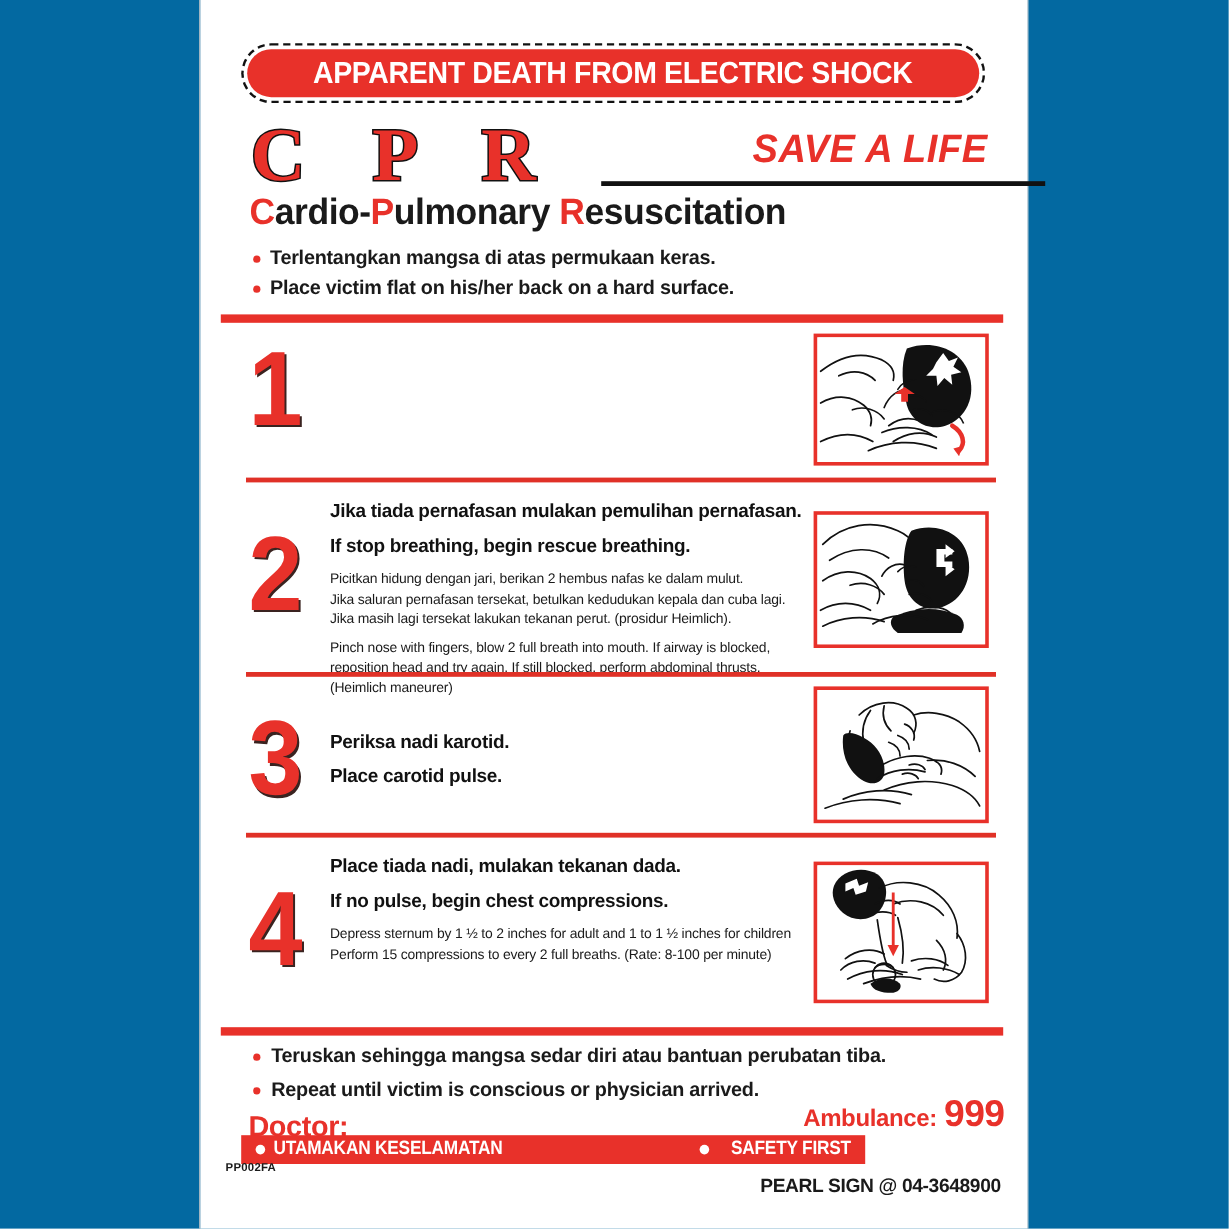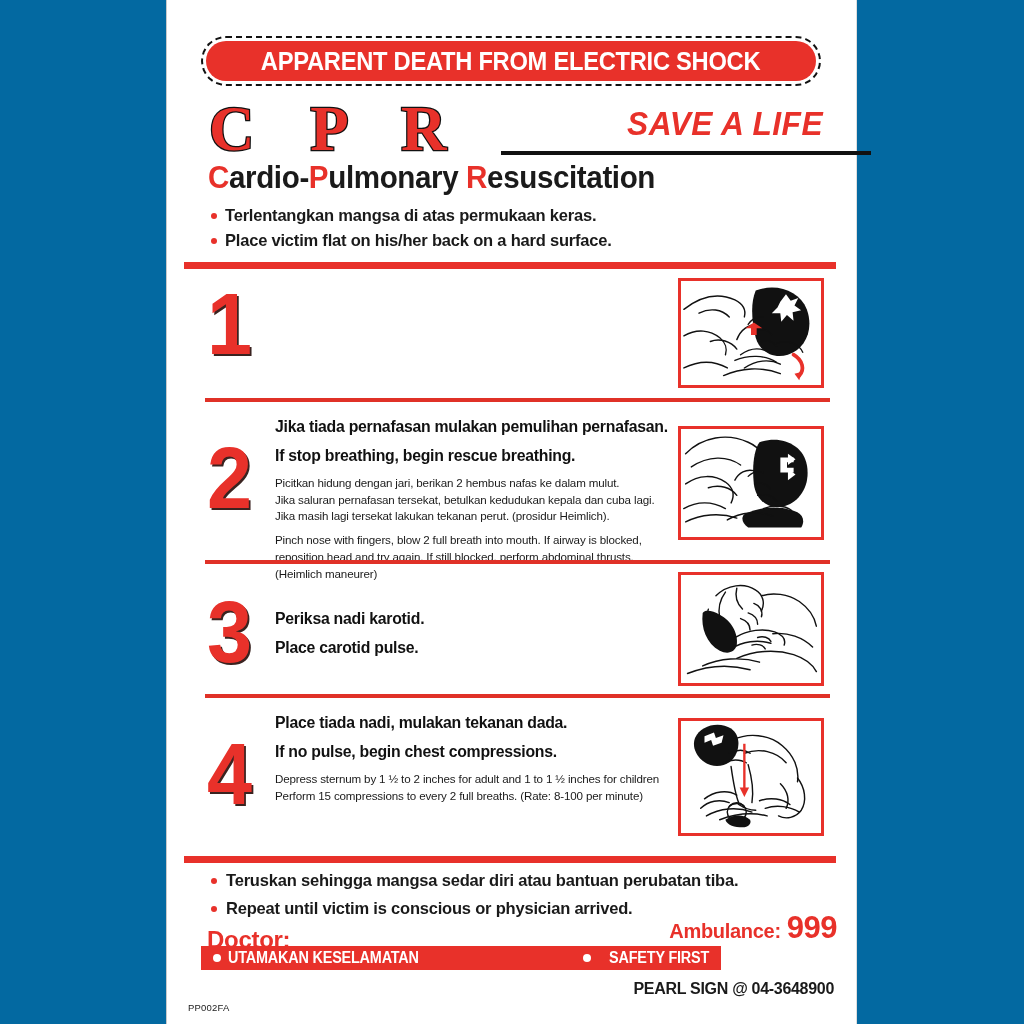--- a/index.html
+++ b/index.html
@@ -172,22 +172,22 @@
   .sb-dot{width:8px;height:8px;border-radius:50%;background:#fff;flex:none;}
   .sb-txt{
     color:#fff;font-weight:bold;font-size:16px;
     letter-spacing:-0.2px;
     transform:scaleX(0.9);transform-origin:left center;
     white-space:nowrap;
   }
   .sb-txt.r{transform-origin:right center;}
 
   .code{
-    position:absolute;left:21px;top:1002px;
-    font-size:9.5px;font-weight:normal;color:#1a1a1a;letter-spacing:0.2px;
+    position:absolute;left:21px;top:968px;
+    font-size:9.5px;font-weight:bold;color:#1a1a1a;letter-spacing:0.2px;
   }
   .pearl{
     position:absolute;right:22px;top:980px;
     font-size:16px;font-weight:bold;
     color:#1a1a1a;
     letter-spacing:-0.3px;
     -webkit-text-stroke:0.8px #ffffff;
     paint-order:stroke fill;
     white-space:nowrap;
   }

